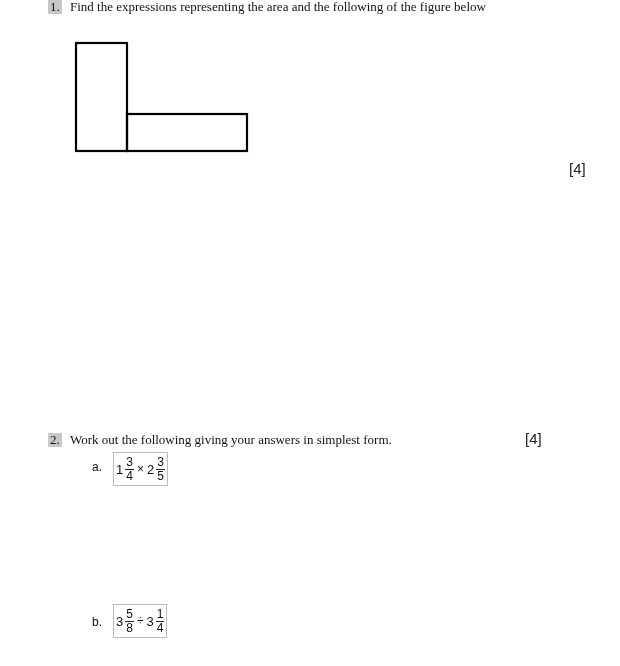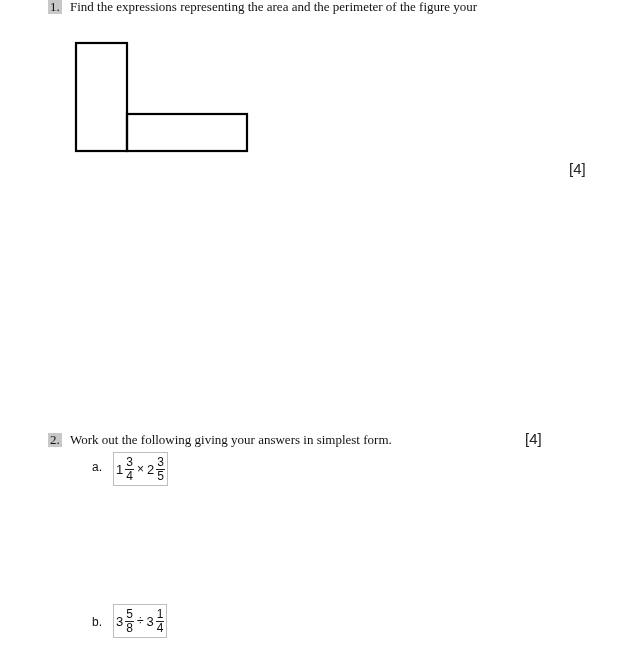--- a/index.html
+++ b/index.html
@@ -15,21 +15,21 @@
   .whole { font-size:13px; margin:0 1px; }
   .frac { display:inline-flex; flex-direction:column; align-items:center; font-size:12px; line-height:13px; margin:0 1px; }
   .frac .num { border-bottom:1px solid #222; padding:0 1px; }
   .frac .den { padding:0 1px; }
   .op { font-size:12px; margin:0 2px; }
 </style>
 </head>
 <body>
 
 <span class="qnum" style="left:48px; top:0px;">1.</span>
-<span class="qtext" style="left:70px; top:0px;">Find the expressions representing the area and the perimeter of the figure your</span>
+<span class="qtext" style="left:70px; top:0px;">Find the expressions representing the area and the following of the figure below</span>
 
 <svg class="figure" width="178" height="114" viewBox="0 0 178 114">
   <rect x="2" y="2" width="51" height="108" fill="none" stroke="#000" stroke-width="2.2"></rect>
   <rect x="53" y="73" width="120" height="37" fill="none" stroke="#000" stroke-width="2.2"></rect>
 </svg>
 
 <span class="marks" style="left:569px; top:160px;">[4]</span>
 
 <span class="qnum" style="left:48px; top:433px;">2.</span>
 <span class="qtext" style="left:70px; top:433px;">Work out the following giving your answers in simplest form.</span>

